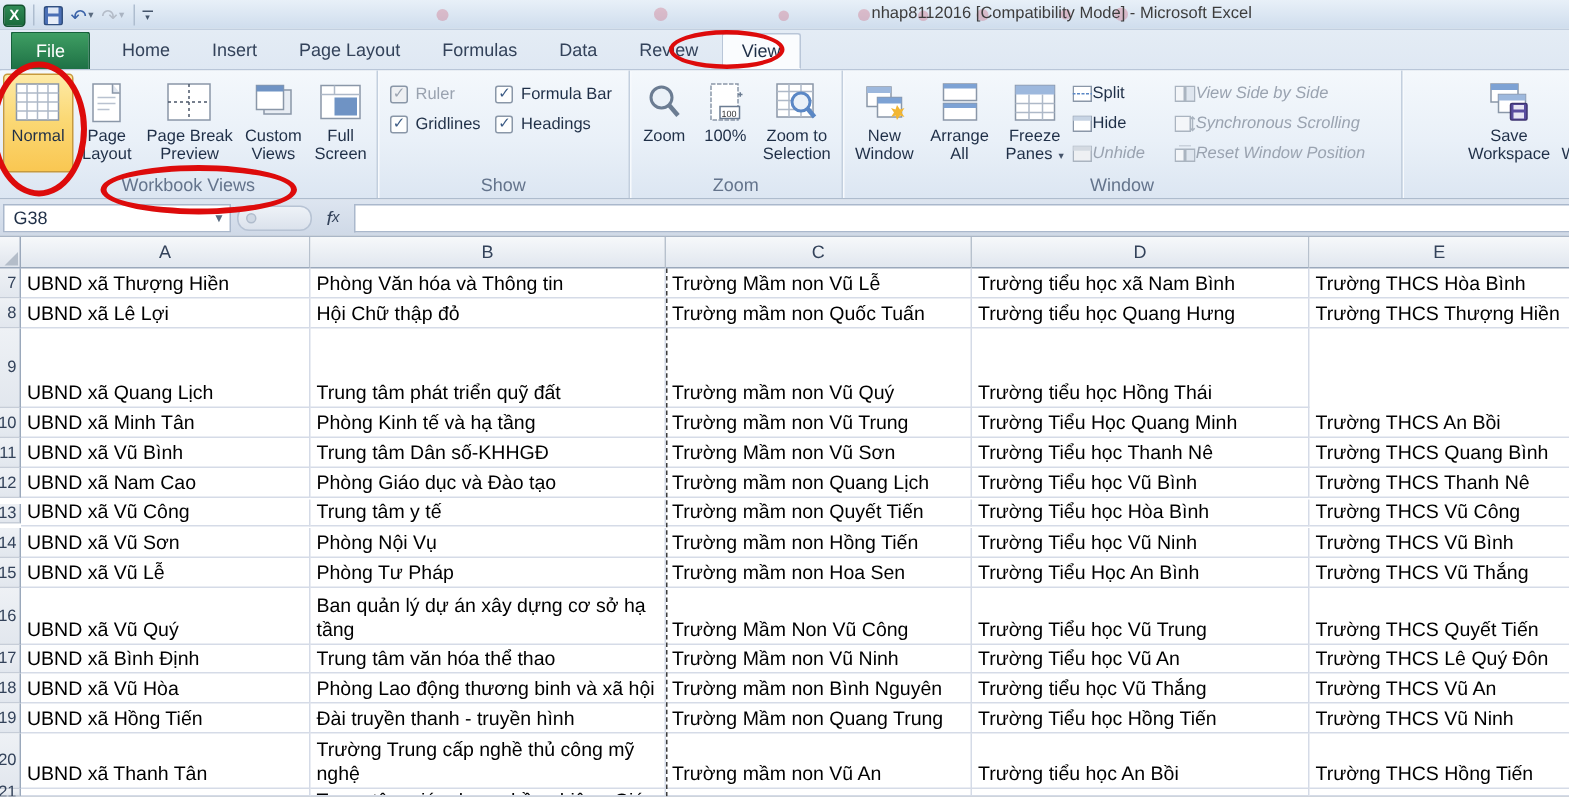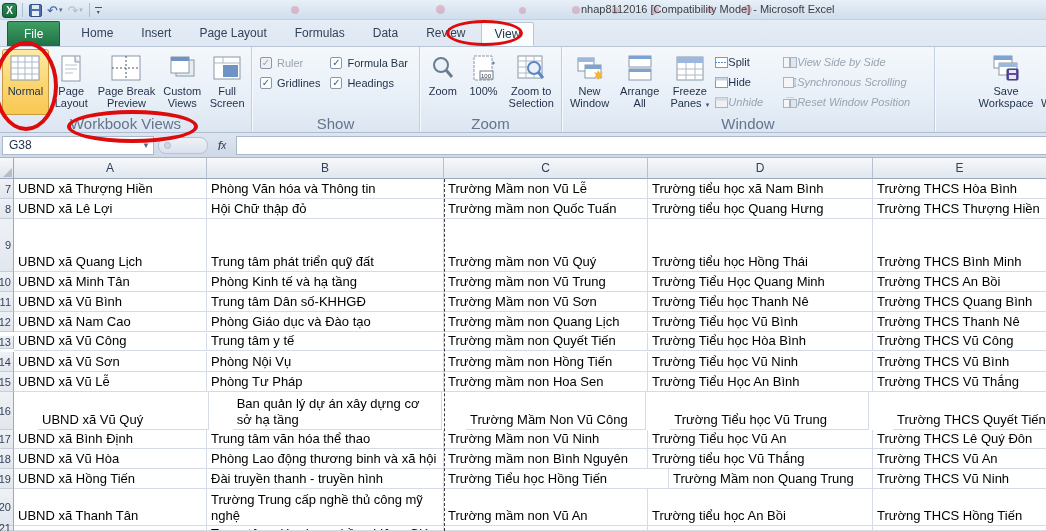--- a/index.html
+++ b/index.html
@@ -31,21 +31,21 @@
     border:1px solid #16603a;border-bottom:none;padding:0 16px;margin-left:7px;margin-right:8px;border-radius:2px 2px 0 0;}
   .tab.active{background:#fafcfe;border:1px solid #b9c6d8;border-bottom:1px solid #fafcfe;
     border-radius:2px 2px 0 0;color:#1f2f47;}
 
   
   .ribbon{position:absolute;left:0;top:46px;width:1046px;height:87px;
     background:linear-gradient(#f4f8fc,#e9f0f8 55%,#dce6f2);border-top:1px solid #b9c6d8;border-bottom:1px solid #aebccd;display:flex;}
   .group{position:relative;height:100%;border-right:1px solid #c3cfde;box-shadow:1px 0 0 #f7fafd;
     display:flex;flex-direction:column;}
   .gbody{flex:1;display:flex;align-items:flex-start;padding:2px 2px 0 2px;}
-  .glabel{height:15px;font-size:15px;color:#64748c;text-align:center;line-height:13px;}
+  .glabel{height:15px;font-size:12px;color:#64748c;text-align:center;line-height:13px;}
   .bigbtn{display:flex;flex-direction:column;align-items:center;justify-content:flex-start;
     height:66px;padding:3px 3px 0 3px;border-radius:3px;border:1px solid transparent;}
   .bigbtn .bl{font-size:11px;line-height:12px;text-align:center;color:#1f2f47;margin-top:2px;}
   .bigbtn.on{background:linear-gradient(#fdeaa7,#fbd976 45%,#f9c752);border:1px solid #c79a3d;}
   .ic32{height:30px;display:flex;align-items:center;justify-content:center;}
   .chkcol{display:flex;flex-direction:column;gap:8px;padding-top:8px;margin-right:10px;}
   .chkitem{display:flex;align-items:center;gap:5px;font-size:11px;color:#1f2f47;white-space:nowrap;}
   .chkitem.dis{color:#9aa3b0;}
   .cbox{width:12px;height:12px;border:1px solid #8a97a8;background:#fdfefe;border-radius:2px;
     font-size:10px;line-height:10px;color:#3a5a84;display:flex;align-items:center;justify-content:center;}
@@ -454,23 +454,20 @@
           </div>
           <div class="cell c1">
             <span>Trung tâm phát triển quỹ đất</span>
           </div>
           <div class="cell c2">
             <span>Trường mầm non Vũ Quý</span>
           </div>
           <div class="cell c3">
             <span>Trường tiểu học Hồng Thái</span>
           </div>
-          <div class="cell c4">
-            <span>Trường THCS Bình Minh</span>
-          </div>
         </div>
         <div class="grow" style="height: 20px;">
           <div class="rowhead">10</div>
           <div class="cell c0">
             <span>UBND xã Minh Tân</span>
           </div>
           <div class="cell c1">
             <span>Phòng Kinh tế và hạ tầng</span>
           </div>
           <div class="cell c2">
@@ -566,21 +563,21 @@
           <div class="cell c2">
             <span>Trường mầm non Hoa Sen</span>
           </div>
           <div class="cell c3">
             <span>Trường Tiểu Học An Bình</span>
           </div>
           <div class="cell c4">
             <span>Trường THCS Vũ Thắng</span>
           </div>
         </div>
-        <div class="grow" style="height: 38px; gap: 24px;">
+        <div class="grow" style="height: 38px;">
           <div class="rowhead">16</div>
           <div class="cell c0">
             <span>UBND xã Vũ Quý</span>
           </div>
           <div class="cell c1 wrap">
             <span>Ban quản lý dự án xây dựng cơ sở hạ tầng</span>
           </div>
           <div class="cell c2">
             <span>Trường Mầm Non Vũ Công</span>
           </div>
@@ -628,25 +625,25 @@
           </div>
         </div>
         <div class="grow" style="height: 20px;">
           <div class="rowhead">19</div>
           <div class="cell c0">
             <span>UBND xã Hồng Tiến</span>
           </div>
           <div class="cell c1">
             <span>Đài truyền thanh - truyền hình</span>
           </div>
+          <div class="cell c2">
+            <span>Trường Mầm non Quang Trung</span>
+          </div>
           <div class="cell c3">
             <span>Trường Tiểu học Hồng Tiến</span>
-          </div>
-          <div class="cell c2">
-            <span>Trường Mầm non Quang Trung</span>
           </div>
           <div class="cell c4">
             <span>Trường THCS Vũ Ninh</span>
           </div>
         </div>
         <div class="grow" style="height: 37px;">
           <div class="rowhead">20</div>
           <div class="cell c0">
             <span>UBND xã Thanh Tân</span>
           </div>

